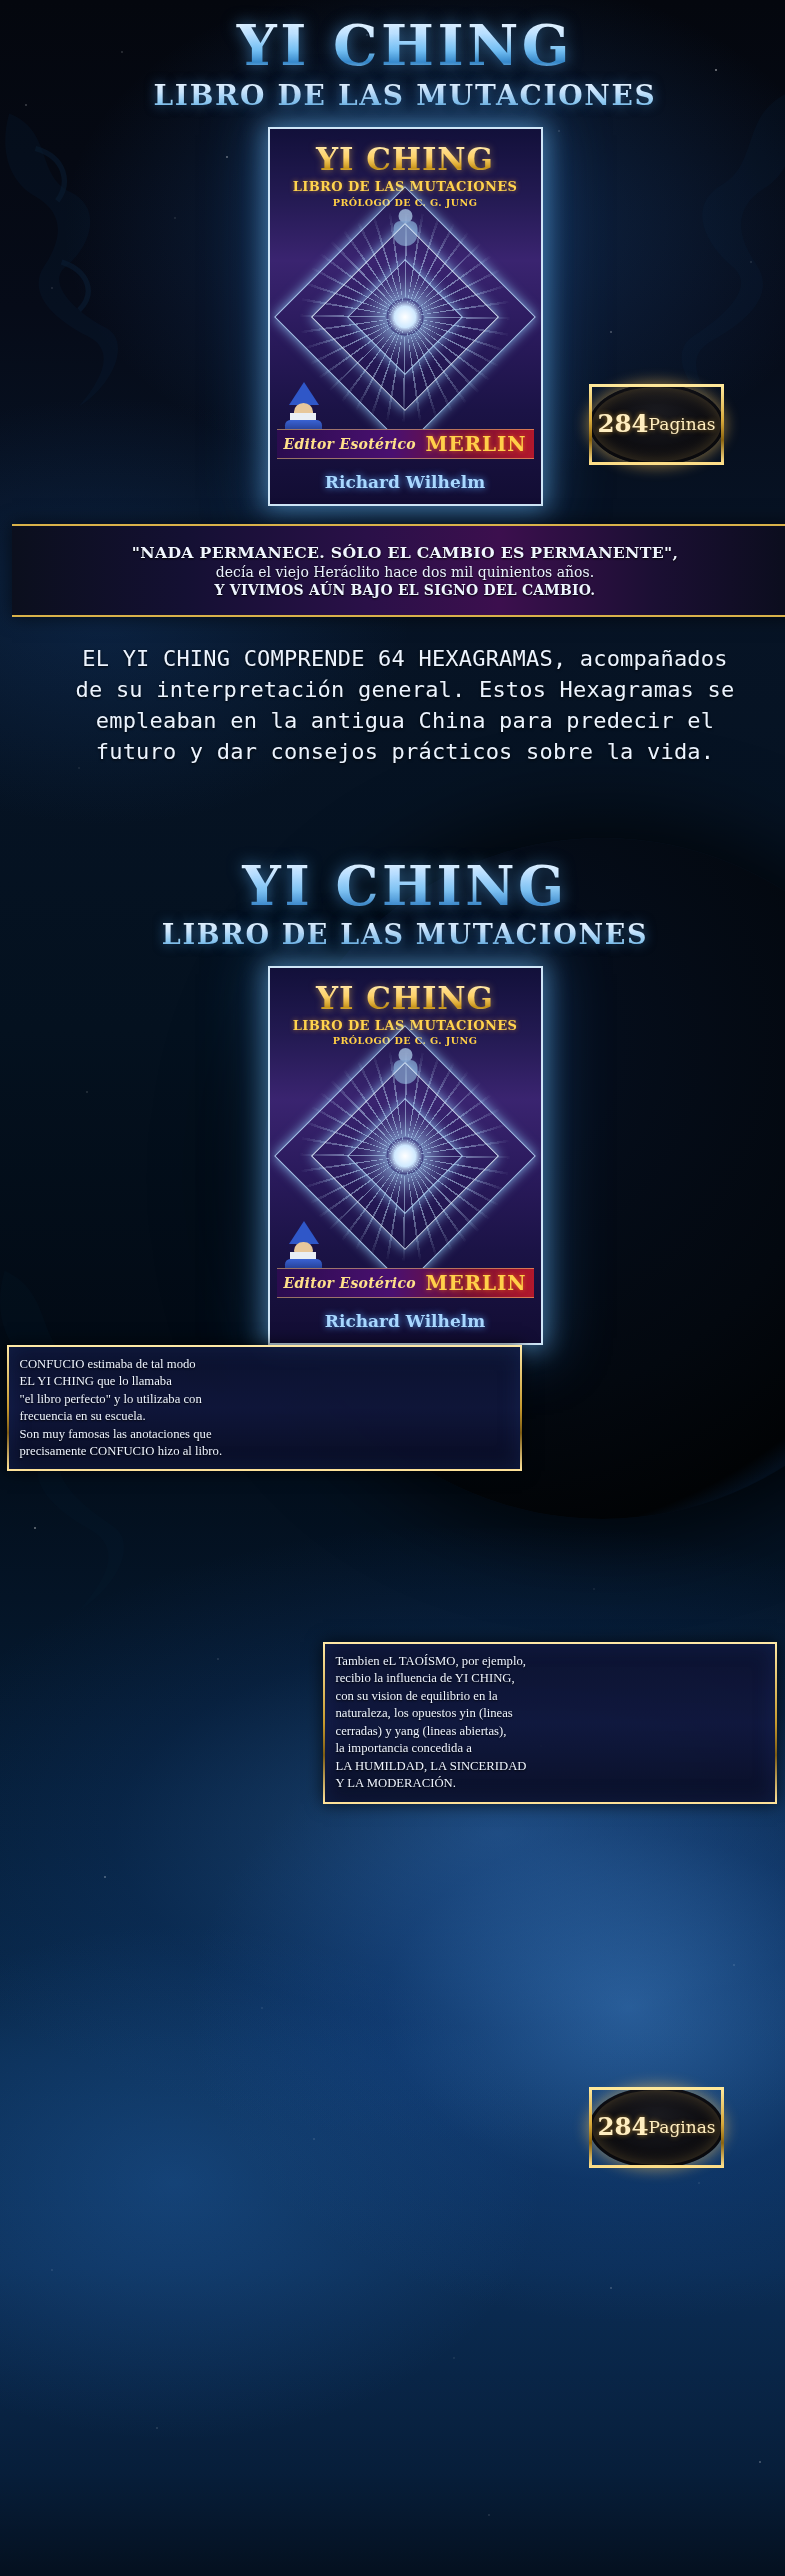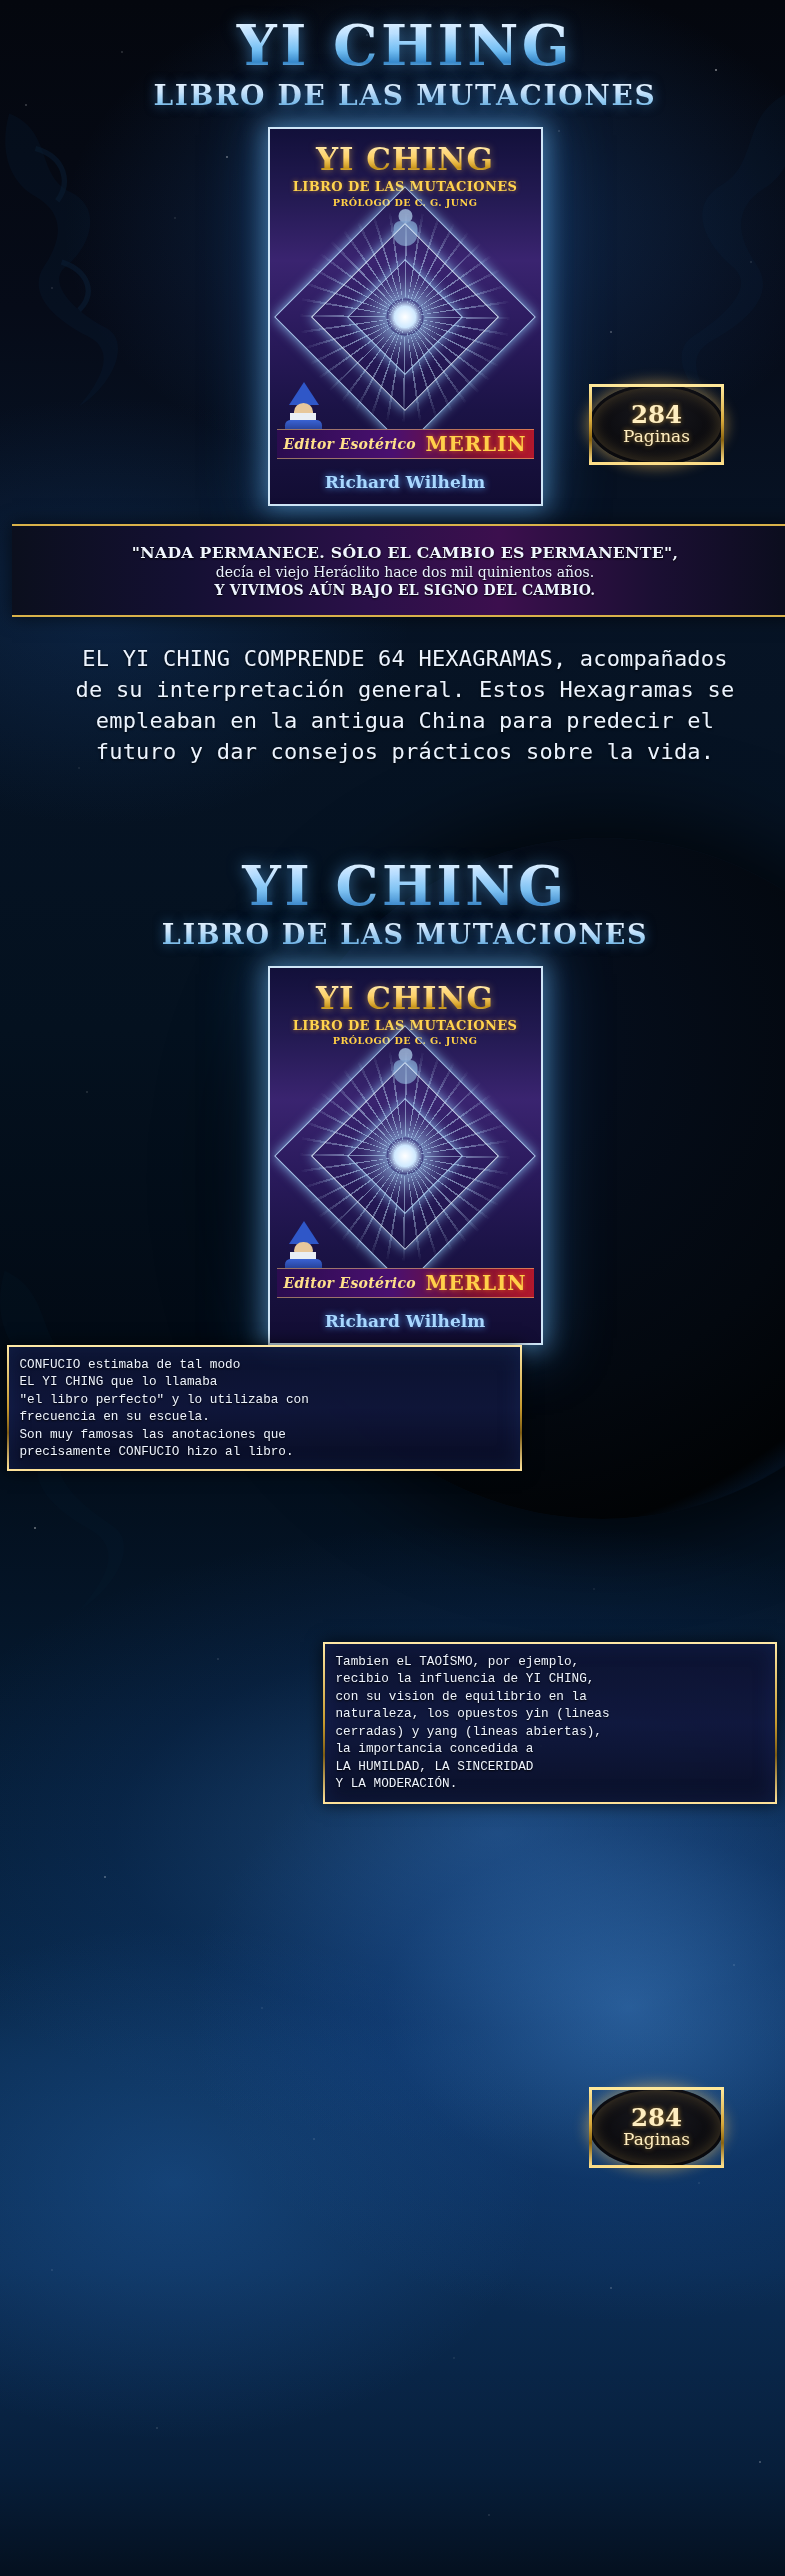--- a/index.html
+++ b/index.html
@@ -325,21 +325,21 @@
   .pages-badge {
     position: absolute;
     width: 129px;
     height: 75px;
     border-radius: 50%;
     background: radial-gradient(ellipse at 50% 35%, #1a1a1f 0%, #0c0c10 60%, #060608 100%);
     border: 3.5px solid;
     border-image: linear-gradient(180deg, #ffe89a, #d8a93a 45%, #8a6410 70%, #ffe08a) 1;
     box-shadow: 0 0 14px 2.6px rgba(255,200,90,0.45), inset 0 0 15.7px rgba(255,210,120,0.25);
     display: flex;
-    flex-direction: column;
+    flex-direction: row;
     align-items: center;
     justify-content: center;
     z-index: 6;
   }
   .pages-badge .num {
     font-family: "DejaVu Serif", serif;
     font-size: 24.5px;
     font-weight: bold;
     color: #ffeec0;
     line-height: 1;
@@ -426,21 +426,21 @@
     z-index: 6;
     box-sizing: border-box;
     border: 2.6px solid;
     border-image: linear-gradient(180deg, #ffe9a6, #c79a2e 50%, #7d5c14 70%, #ffe39a) 1;
     background: linear-gradient(180deg, rgba(12,18,48,0.93) 0%, rgba(16,22,60,0.92) 50%, rgba(9,13,36,0.94) 100%);
     box-shadow: 0 0 15.7px rgba(0,0,0,0.7), inset 0 0 21px rgba(40,70,150,0.25);
     padding: 8.7px 10.5px;
   }
   .note-box p {
     margin: 0;
-    font-family: Liberation Mono, monospace;
+    font-family: Liberation Serif, serif;
     font-size: 12.7px;
     line-height: 1.38;
     color: #eef4ff;
     text-shadow: 0 0.9px 1.7px rgba(0,0,0,0.9);
   }
   .note-confucio { left: 7px; top: 1345px; width: 515px; }
   .note-taoismo { left: 323px; top: 1642px; width: 454px; }
 
   
   .header2 { margin-top: 75px; }

